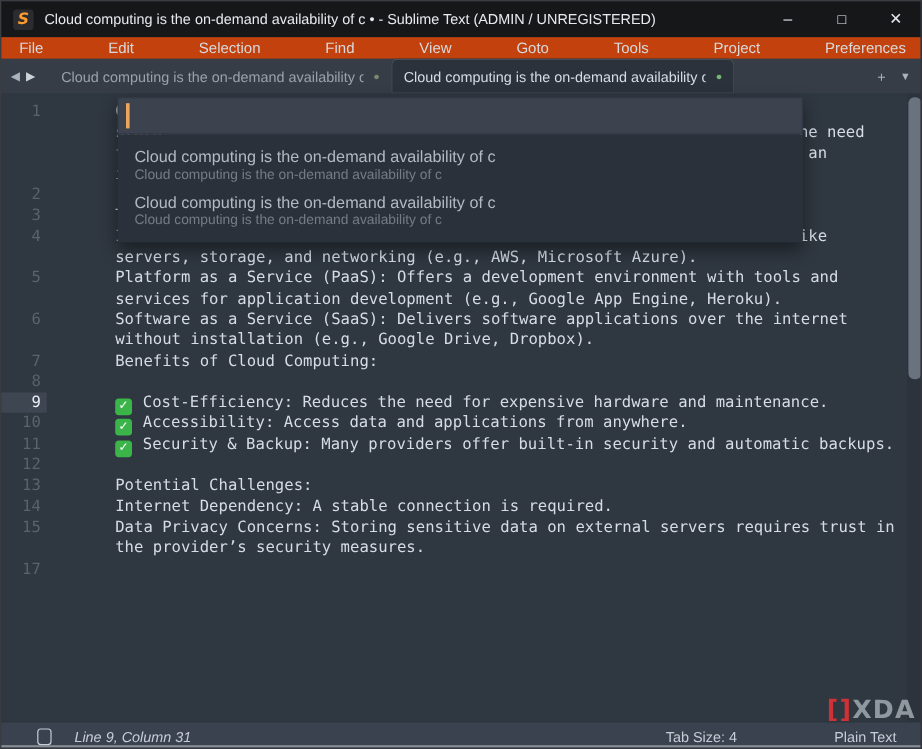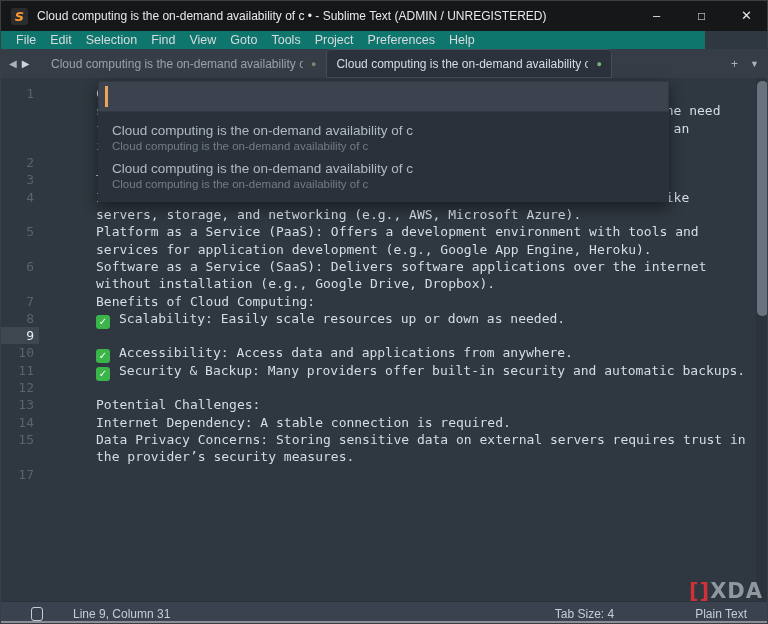--- a/index.html
+++ b/index.html
@@ -9,21 +9,21 @@
 
   
   .titlebar { position:absolute; left:0; top:0; width:768px; height:30px; background:#161719; display:flex; align-items:center; }
   .app-icon { width:17px; height:17px; margin-left:10px; border-radius:3px; background:#2b2c2f; color:#ff9b2d; font:italic bold 13px/17px "DejaVu Sans", sans-serif; text-align:center; flex:0 0 auto; }
   .title-text { margin-left:9px; color:#e7e9ec; font-size:12px; white-space:nowrap; flex:1 1 auto; overflow:hidden; }
   .win-controls { display:flex; height:30px; flex:0 0 auto; }
   .win-btn { width:45px; height:30px; line-height:30px; text-align:center; color:#e3e6ea; font-size:13px; }
   .win-btn.max { font-size:12px; }
 
   
-  .menubar { position:absolute; left:0; top:30px; width:704px; height:18px; background:#0f766e; display:flex; align-items:center; padding-left:8px; }
+  .menubar { position:absolute; left:0; top:30px; width:768px; height:18px; background:#c2410c; display:flex; align-items:center; padding-left:8px;gap:40px; }
   .menu-item { color:#d8dadd; font-size:12.5px; padding:0 7px; height:18px; line-height:18px; }
 
   
   .tabbar { position:absolute; left:0; top:48px; width:768px; height:29px; background:#363d47; display:flex; align-items:flex-end; }
   .tab-arrows { position:absolute; left:8px; top:0; height:29px; display:flex; align-items:center; gap:5px; }
   .tab-arrow { font-size:10px; color:#a9b1ba; }
   .tab-arrow.next { color:#cdd3da; }
   .tabs { position:absolute; left:40px; top:0; height:29px; display:flex; }
   .tab { height:29px; display:flex; align-items:center; padding:0 10px 0 10px; max-width:286px; }
   .tab .label { color:#99a1ab; font-size:12px; white-space:nowrap; overflow:hidden; max-width:252px; }
@@ -60,21 +60,21 @@
   .qp-sub { color:#747c86; font-size:11.5px; margin-top:2px; white-space:nowrap; }
 
   
   .xda { position:absolute; right:6px; bottom:-2px; font:bold 21px/24px "DejaVu Sans", sans-serif; letter-spacing:1px; white-space:nowrap;text-align:right; }
   .xda .br { color:#ce3237; }
   .xda .tx { color:#8f979f; }
 
   
   .statusbar { position:absolute; left:0; top:600px; width:768px; height:24px; background:#39424e; border-top:1px solid #2b323b; display:flex; align-items:center; color:#c6cdd6; font-size:12px; }
   .status-icon { width:12px; height:14px; border:1.5px solid #c6cdd6; border-radius:3px; margin-left:30px; flex:0 0 auto; }
-  .status-linecol { margin-left:30px; flex:0 0 auto; }
+  .status-linecol { margin-left:19px; flex:0 0 auto;font-style:italic; }
   .status-spacer { flex:1 1 auto; }
   .status-tabsize { flex:0 0 auto; margin-right:81px; }
   .status-syntax { flex:0 0 auto; margin-right:22px; }
 
   .bottom-edge { position:absolute; left:0; bottom:0; width:768px; height:2px; background:#b3b7bb; opacity:.65; }
 </style>
 </head>
 <body>
 
 <div class="window">
@@ -131,22 +131,22 @@
         <div class="row"><span class="num"></span><span class="txt">inter</span></div>
         <div class="row"><span class="num">2</span><span class="txt"></span></div>
         <div class="row"><span class="num">3</span><span class="txt">Types</span></div>
         <div class="row"><span class="num">4</span><span class="txt">Infra</span><span class="txt2" style="left: 656.91px;">like</span></div>
         <div class="row"><span class="num"></span><span class="txt">servers, storage, and networking (e.g., AWS, Microsoft Azure).</span></div>
         <div class="row"><span class="num">5</span><span class="txt">Platform as a Service (PaaS): Offers a development environment with tools and</span></div>
         <div class="row"><span class="num"></span><span class="txt">services for application development (e.g., Google App Engine, Heroku).</span></div>
         <div class="row"><span class="num">6</span><span class="txt">Software as a Service (SaaS): Delivers software applications over the internet</span></div>
         <div class="row"><span class="num"></span><span class="txt">without installation (e.g., Google Drive, Dropbox).</span></div>
         <div class="row"><span class="num">7</span><span class="txt">Benefits of Cloud Computing:</span></div>
-        <div class="row"><span class="num">8</span><span class="txt"><span class="check">✓</span>Scalability: Easily scale resources up or down as needed.</span></div>
-        <div class="row current"><span class="hl"></span><span class="num">9</span></div>
+        <div class="row"><span class="num">8</span></div>
+        <div class="row current"><span class="hl"></span><span class="num">9</span><span class="txt"><span class="check">✓</span>Cost-Efficiency: Reduces the need for expensive hardware and maintenance.</span></div>
         <div class="row"><span class="num">10</span><span class="txt"><span class="check">✓</span>Accessibility: Access data and applications from anywhere.</span></div>
         <div class="row"><span class="num">11</span><span class="txt"><span class="check">✓</span>Security &amp; Backup: Many providers offer built-in security and automatic backups.</span></div>
         <div class="row"><span class="num">12</span><span class="txt"></span></div>
         <div class="row"><span class="num">13</span><span class="txt">Potential Challenges:</span></div>
         <div class="row"><span class="num">14</span><span class="txt">Internet Dependency: A stable connection is required.</span></div>
         <div class="row"><span class="num">15</span><span class="txt">Data Privacy Concerns: Storing sensitive data on external servers requires trust in</span></div>
         <div class="row"><span class="num"></span><span class="txt">the provider’s security measures.</span></div>
         <div class="row"><span class="num">17</span><span class="txt"></span></div>
       </div>
 

